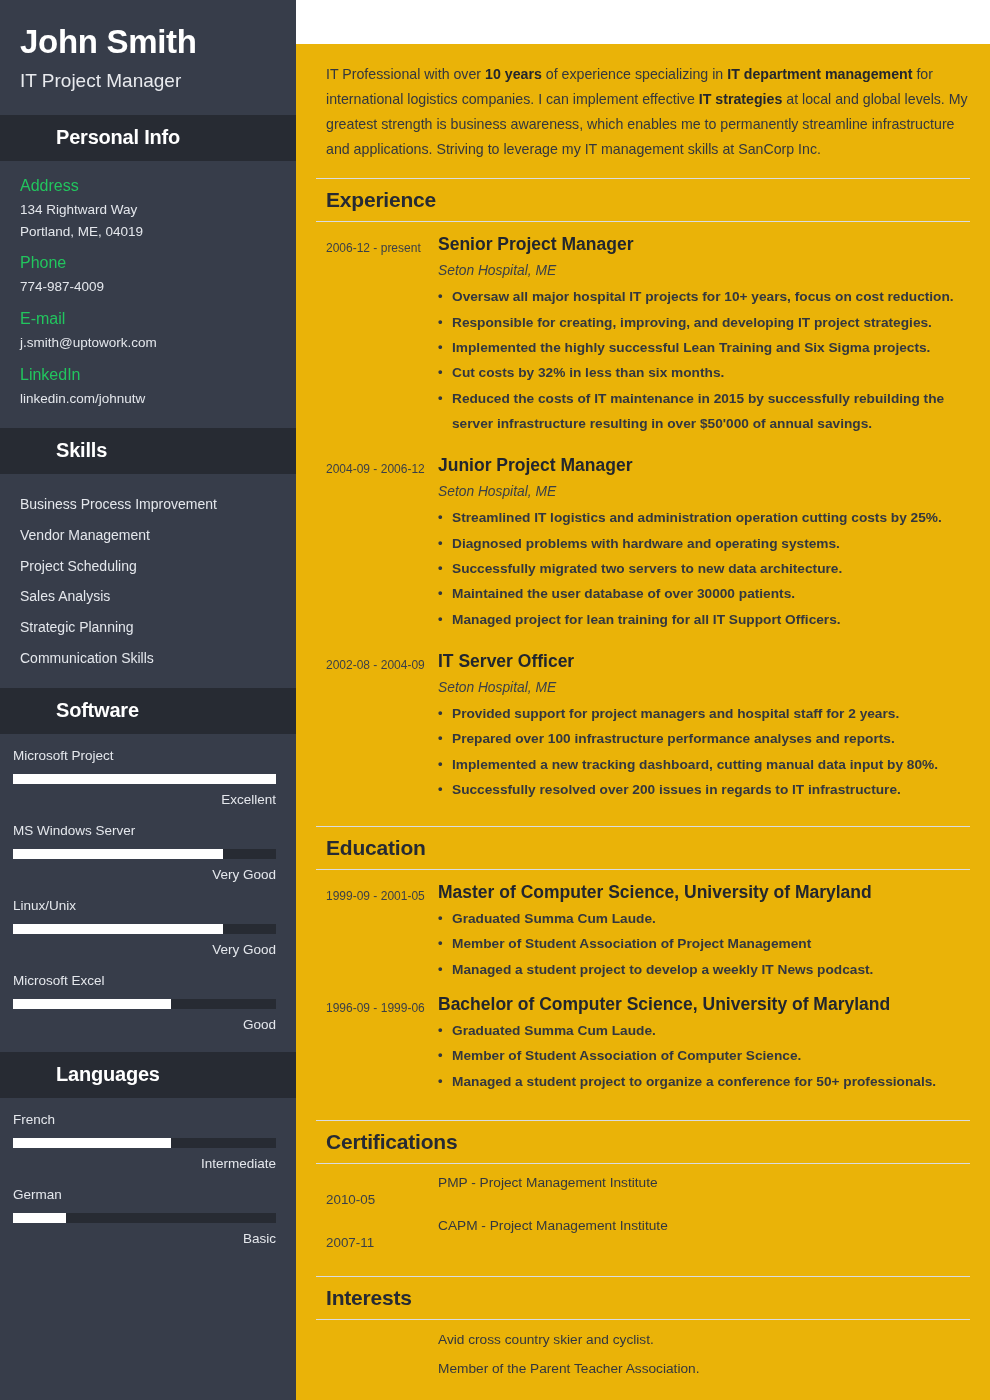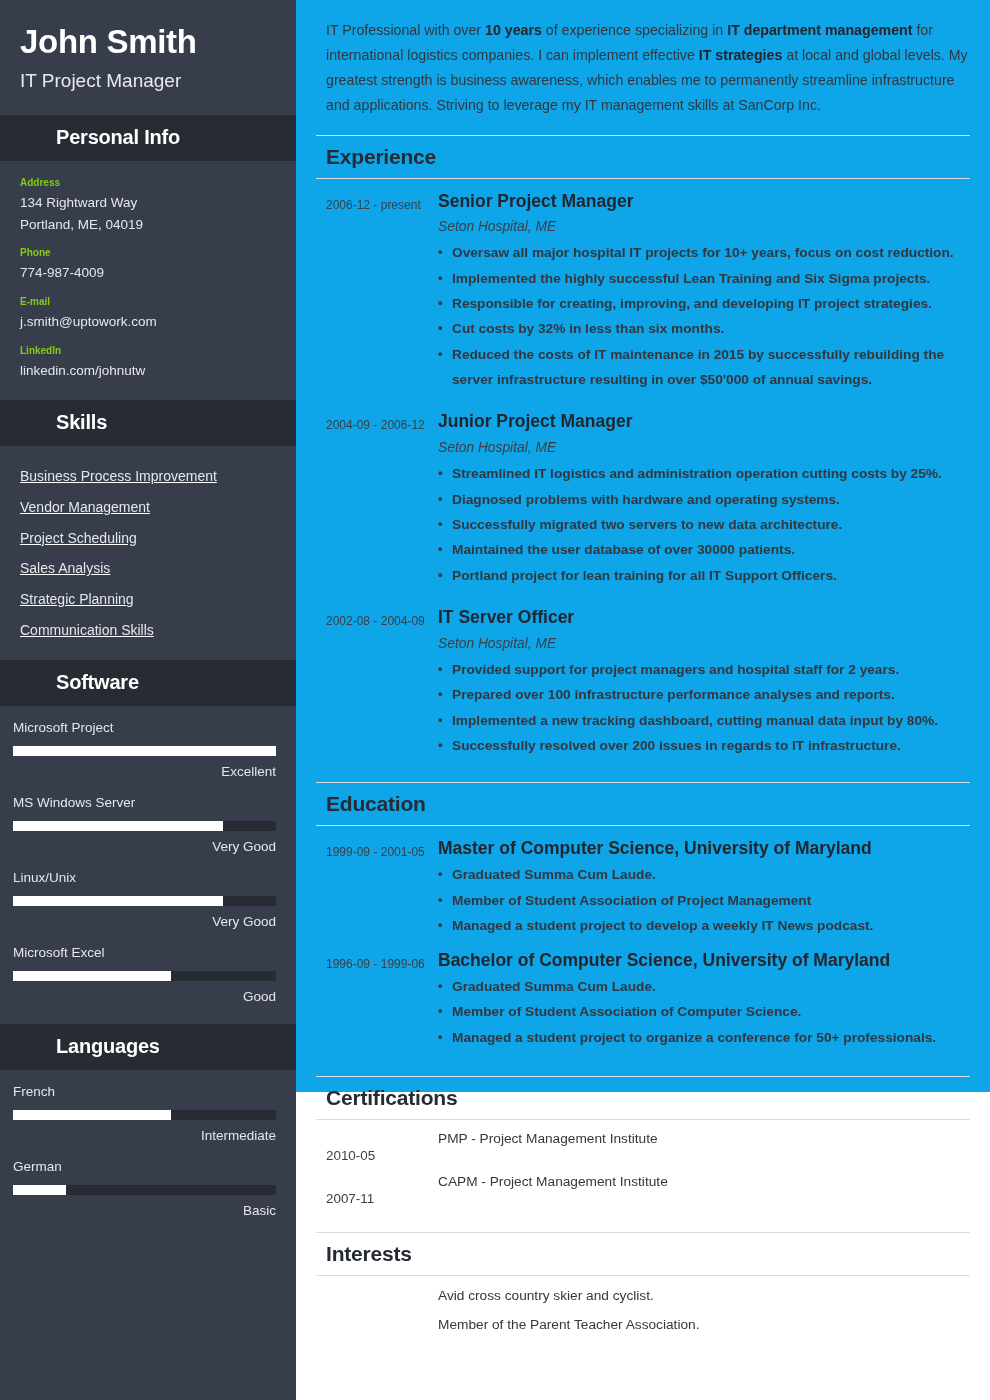--- a/index.html
+++ b/index.html
@@ -2,21 +2,21 @@
 <html><head>
 <meta charset="utf-8">
 <style>
   * { box-sizing: border-box; margin: 0; padding: 0; }
   html, body {
     width: 990px; height: 1400px;
     background: #ffffff;
     font-family: "Liberation Sans", sans-serif;
     -webkit-font-smoothing: antialiased;
   }
-  .page { position: relative; width: 990px; height: 1092px; display: flex; background:#ffffff; }
+  .page { position: relative; width: 990px; height: 1400px; display: flex; background:#ffffff;align-items:flex-end; }
 
   
   .sidebar {
     width: 296px; flex: 0 0 296px;
     background: #373d4a;
     color: #ffffff;
     min-height: 1400px;
   }
   .side-head { padding: 24px 20px 22px 20px; }
   .name {
@@ -30,39 +30,39 @@
   .band {
     background: #272b33;
     padding: 11px 20px 12px 20px;
   }
   .band h2 {
     font-size: 20px; font-weight: bold; color: #ffffff; letter-spacing: -0.2px; margin-left: 36px;
   }
   .side-body { padding: 16px 20px 6px 20px; }
 
   .contact-group { margin-bottom: 12px; }
-  .contact-label { font-size: 10px; font-weight: bold; color:#84cc16; margin-bottom: 4px; }
+  .contact-label { font-size: 16px; font-weight: normal; color:#22c55e; margin-bottom: 4px; }
   .contact-value { font-size: 13.5px; color:#e4e7ec; line-height: 1.62; }
 
-  .skills-list { padding: 15px 28px 14px 20px; text-decoration: underline; }
+  .skills-list { padding: 15px 28px 14px 20px; }
   .skill-item { font-size: 14px; color:#e4e7ec; line-height: 1.2; padding: 7px 0; }
 
   .rate-list { padding: 14px 20px 16px 13px; }
   .rate-item { margin-bottom: 16px; }
   .rate-item:last-child { margin-bottom: 4px; }
   .rate-name { font-size: 13.5px; color:#e4e7ec; margin-bottom: 11px; }
   .bar-track {
     height: 10px; width: 100%; background: #272b33; position: relative; overflow: hidden;
   }
   .bar-fill { height: 100%; background:#ffffff; }
   .rate-level { font-size: 13.5px; color:#e4e7ec; text-align: right; margin-top: 8px; }
 
   
   .main {
-    flex: 1 1 auto; background:#0ea5e9; padding: 18px 20px 0 20px;
+    flex: 1 1 auto; background:#eab308; padding: 18px 20px 0 20px;
     color: #2b2f38;
   }
   .summary {
     font-size: 14.2px; line-height: 1.77; color:#33373f;
     padding: 0 0 6px 10px;
   }
   .summary b { font-weight: bold; color:#23262d; }
 
   .sec { margin-top: 10px; }
   .sec-title {
@@ -213,38 +213,38 @@
     <section class="sec">
       <div class="sec-title">Experience</div>
       <div class="entries" id="experience-entries">
           <div class="entry">
             <div class="entry-date">2006-12 - present</div>
             <div class="entry-body">
               <div class="entry-title">Senior Project Manager</div>
               <div class="entry-org">Seton Hospital, ME</div>
               <ul class="bullets">
                 <li>Oversaw all major hospital IT projects for 10+ years, focus on cost reduction.</li>
+                <li>Responsible for creating, improving, and developing IT project strategies.</li>
                 <li>Implemented the highly successful Lean Training and Six Sigma projects.</li>
-                <li>Responsible for creating, improving, and developing IT project strategies.</li>
                 <li>Cut costs by 32% in less than six months.</li>
                 <li>Reduced the costs of IT maintenance in 2015 by successfully rebuilding the server infrastructure resulting in over $50'000 of annual savings.</li>
               </ul>
             </div>
           </div>
           <div class="entry">
             <div class="entry-date">2004-09 - 2006-12</div>
             <div class="entry-body">
               <div class="entry-title">Junior Project Manager</div>
               <div class="entry-org">Seton Hospital, ME</div>
               <ul class="bullets">
                 <li>Streamlined IT logistics and administration operation cutting costs by 25%.</li>
                 <li>Diagnosed problems with hardware and operating systems.</li>
                 <li>Successfully migrated two servers to new data architecture.</li>
                 <li>Maintained the user database of over 30000 patients.</li>
-                <li>Portland project for lean training for all IT Support Officers.</li>
+                <li>Managed project for lean training for all IT Support Officers.</li>
               </ul>
             </div>
           </div>
           <div class="entry">
             <div class="entry-date">2002-08 - 2004-09</div>
             <div class="entry-body">
               <div class="entry-title">IT Server Officer</div>
               <div class="entry-org">Seton Hospital, ME</div>
               <ul class="bullets">
                 <li>Provided support for project managers and hospital staff for 2 years.</li>

